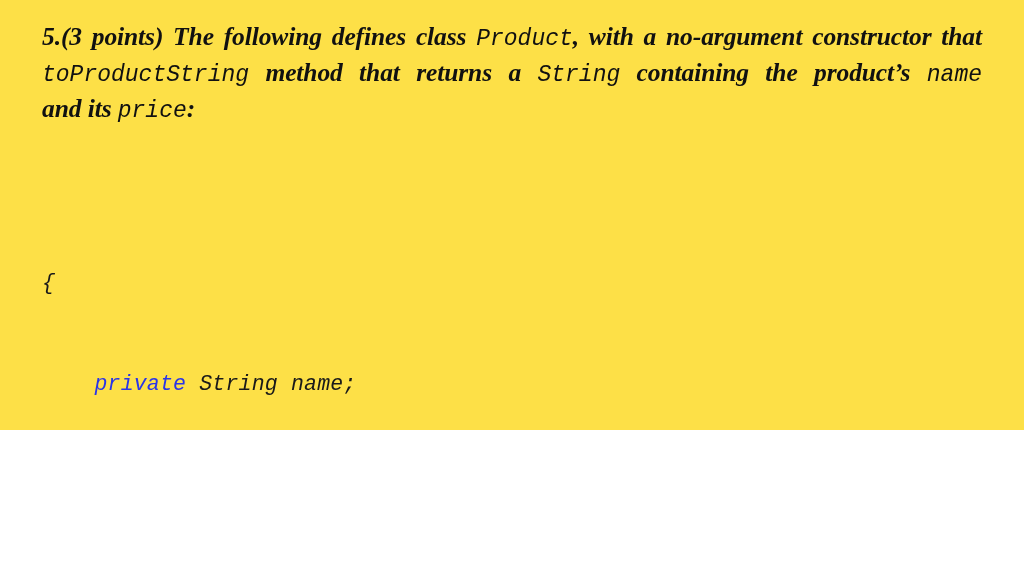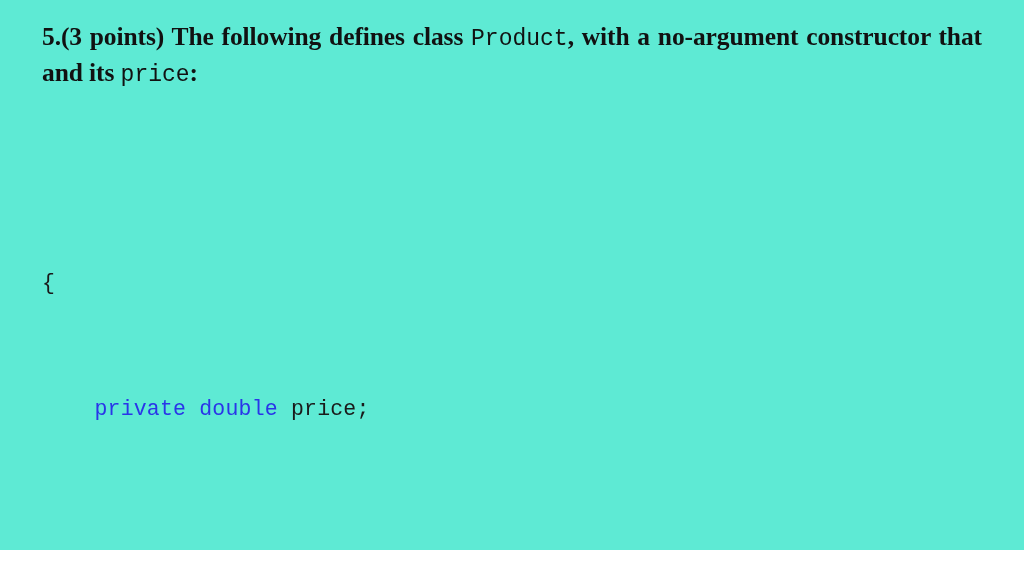--- a/index.html
+++ b/index.html
@@ -11,22 +11,23 @@
   body {
     width: 1024px;
     height: 586px;
     overflow: hidden;
     font-family: "Liberation Serif", "DejaVu Serif", serif;
     color: #000000;
   }
   .page {
     position: relative;
     width: 1024px;
-    height: 550px;
-    background: #5eead4;
+    height: 430px;
+    background: #fde047;
+    font-style: italic;
   }
 
   
   .prompt {
     position: absolute;
     left: 42px;
     top: 20px;
     width: 940px;
     font-family: "Liberation Serif", "DejaVu Serif", serif;
     font-weight: bold;
@@ -78,32 +79,33 @@
 </head>
 <body>
 
 <div class="page">
 
   <div class="prompt">
 
     <div class="line just"><span>5.(3 points) The following defines class </span><span class="mono-inline">Product</span><span>, with a no-argument constructor that</span></div>
 
 
+    <div class="line just"><span class="mono-inline">toProductString</span><span> method that returns a </span><span class="mono-inline">String</span><span> containing the product’s </span><span class="mono-inline">name</span></div>
 
     <div class="line last"><span>and its </span><span class="mono-inline">price</span><span>:</span></div>
 
   </div>
 
   <div class="code">
 
 
     <span class="cline"><span class="plain">{</span></span>
 
+    <span class="cline"><span class="plain">    </span><span class="kw">private</span><span class="plain"> String name;</span></span>
 
-    <span class="cline"><span class="plain">    </span><span class="kw">private double</span><span class="plain"> price;</span></span>
 
     
 
     
 
     
 
     
 
     

